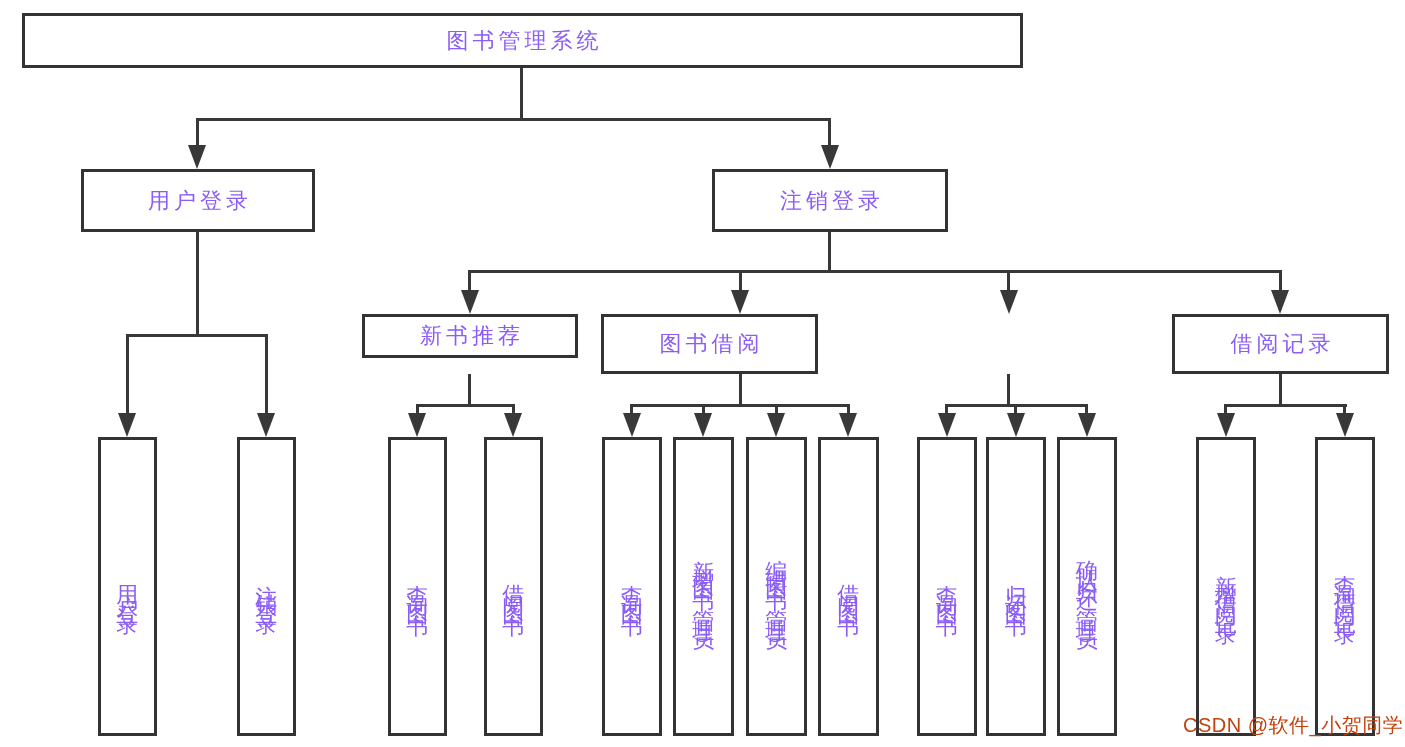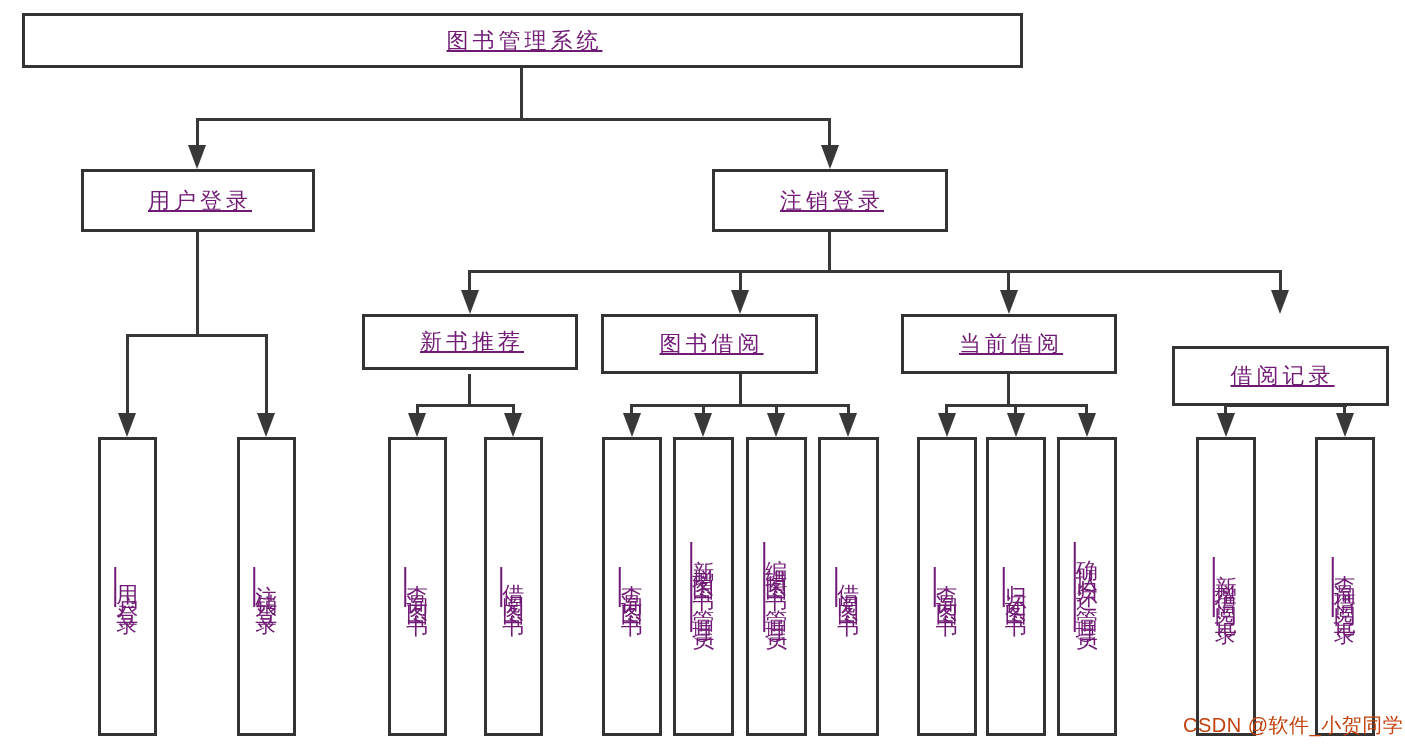--- a/index.html
+++ b/index.html
@@ -3,21 +3,21 @@
 <meta charset="utf-8">
 <style>
   html,body { margin:0; padding:0; background:#ffffff; }
   .canvas {
     position:relative; width:1405px; height:747px; background:#ffffff;
     font-family:"Liberation Sans", sans-serif; overflow:hidden;
   }
   .box {
     position:absolute; box-sizing:border-box; background:#ffffff;
     border:3px solid #333333; display:flex; align-items:center; justify-content:center;
-    color:#701a75; z-index:2;text-decoration:underline;
+    color:#8b5cf6; z-index:2;
   }
   .box .lbl { font-size:22px; letter-spacing:4px; text-indent:4px; white-space:nowrap; }
   .leaf .lbl {
     writing-mode:vertical-rl; text-orientation:mixed;
     font-size:22px; letter-spacing:10px; line-height:1.25;
     text-indent:0; white-space:normal;
   }
   .vl { position:absolute; width:3px; background:#383838; z-index:1; }
   .hl { position:absolute; height:3px; background:#383838; z-index:1; }
   .arrow {
@@ -64,30 +64,27 @@
   <div class="hl" style="left:468px; top:270px; width:814px;"></div>
   <div class="vl" style="left:468px; top:270px; height:24px;"></div>
   <div class="arrow" style="left:461px; top:290px;"></div>
   <div class="vl" style="left:739px; top:270px; height:24px;"></div>
   <div class="arrow" style="left:731px; top:290px;"></div>
   <div class="vl" style="left:1007px; top:270px; height:24px;"></div>
   <div class="arrow" style="left:1000px; top:290px;"></div>
   <div class="vl" style="left:1279px; top:270px; height:24px;"></div>
   <div class="arrow" style="left:1271px; top:290px;"></div>
 
-  <div class="box" style="left:362px; top:314px; width:216px; height:56px;">
+  <div class="box" style="left:362px; top:314px; width:216px; height:44px;">
     <span class="lbl">新书推荐</span>
   </div>
   <div class="box" style="left:601px; top:314px; width:217px; height:60px;">
     <span class="lbl">图书借阅</span>
   </div>
-  <div class="box" style="left:901px; top:314px; width:216px; height:60px;">
-    <span class="lbl">当前借阅</span>
-  </div>
-  <div class="box" style="left:1172px; top:314px; width:217px; height:60px;margin-top:32px;">
+  <div class="box" style="left:1172px; top:314px; width:217px; height:60px;">
     <span class="lbl">借阅记录</span>
   </div>
 
   <div class="vl" style="left:468px; top:374px; height:32px;"></div>
   <div class="hl" style="left:416px; top:404px; width:99px;"></div>
   <div class="vl" style="left:416px; top:404px; height:14px;"></div>
   <div class="arrow" style="left:408px; top:413px;"></div>
   <div class="vl" style="left:512px; top:404px; height:14px;"></div>
   <div class="arrow" style="left:504px; top:413px;"></div>
 

